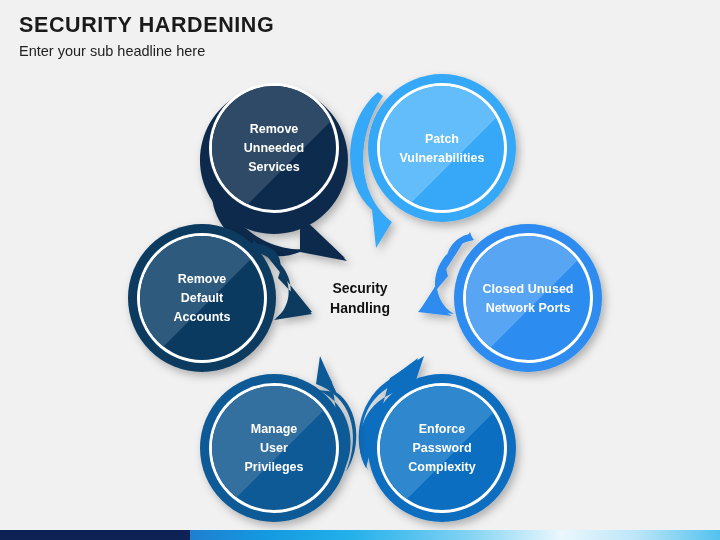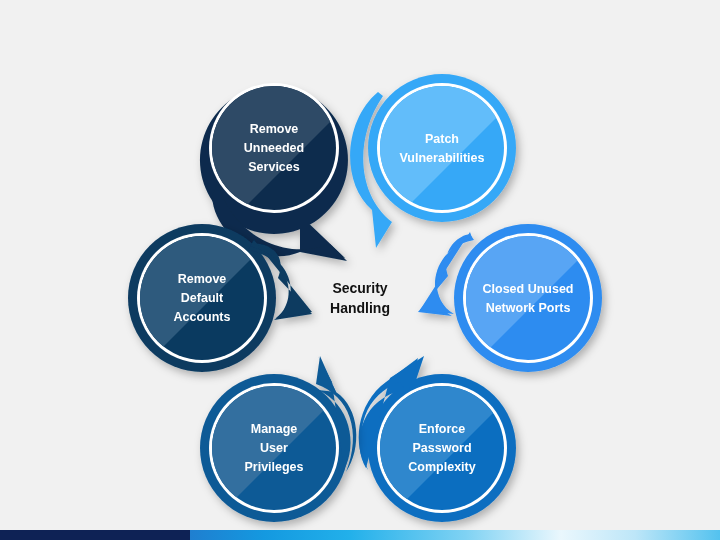--- a/index.html
+++ b/index.html
@@ -97,20 +97,24 @@
       #eaf7fd 70%,
       #bde6f8 84%,
       #53c2ef 100%);
   }
 </style>
 </head>
 <body>
 
 <div id="slide">
 
+  <div class="header">
+    <h1 class="slide-title">SECURITY HARDENING</h1>
+    <p class="slide-subtitle">Enter your sub headline here</p>
+  </div>
 
   <div class="diagram">
     <svg viewBox="0 0 720 540" xmlns="http://www.w3.org/2000/svg">
       <defs>
         <filter id="dropshadow" x="-40%" y="-40%" width="190%" height="190%">
           <feDropShadow dx="3" dy="4" stdDeviation="4" flood-color="#000000" flood-opacity="0.28"></feDropShadow>
         </filter>
 
         <clipPath id="clipTL">
             <polygon points="196,80 372,80 196,256"></polygon>

